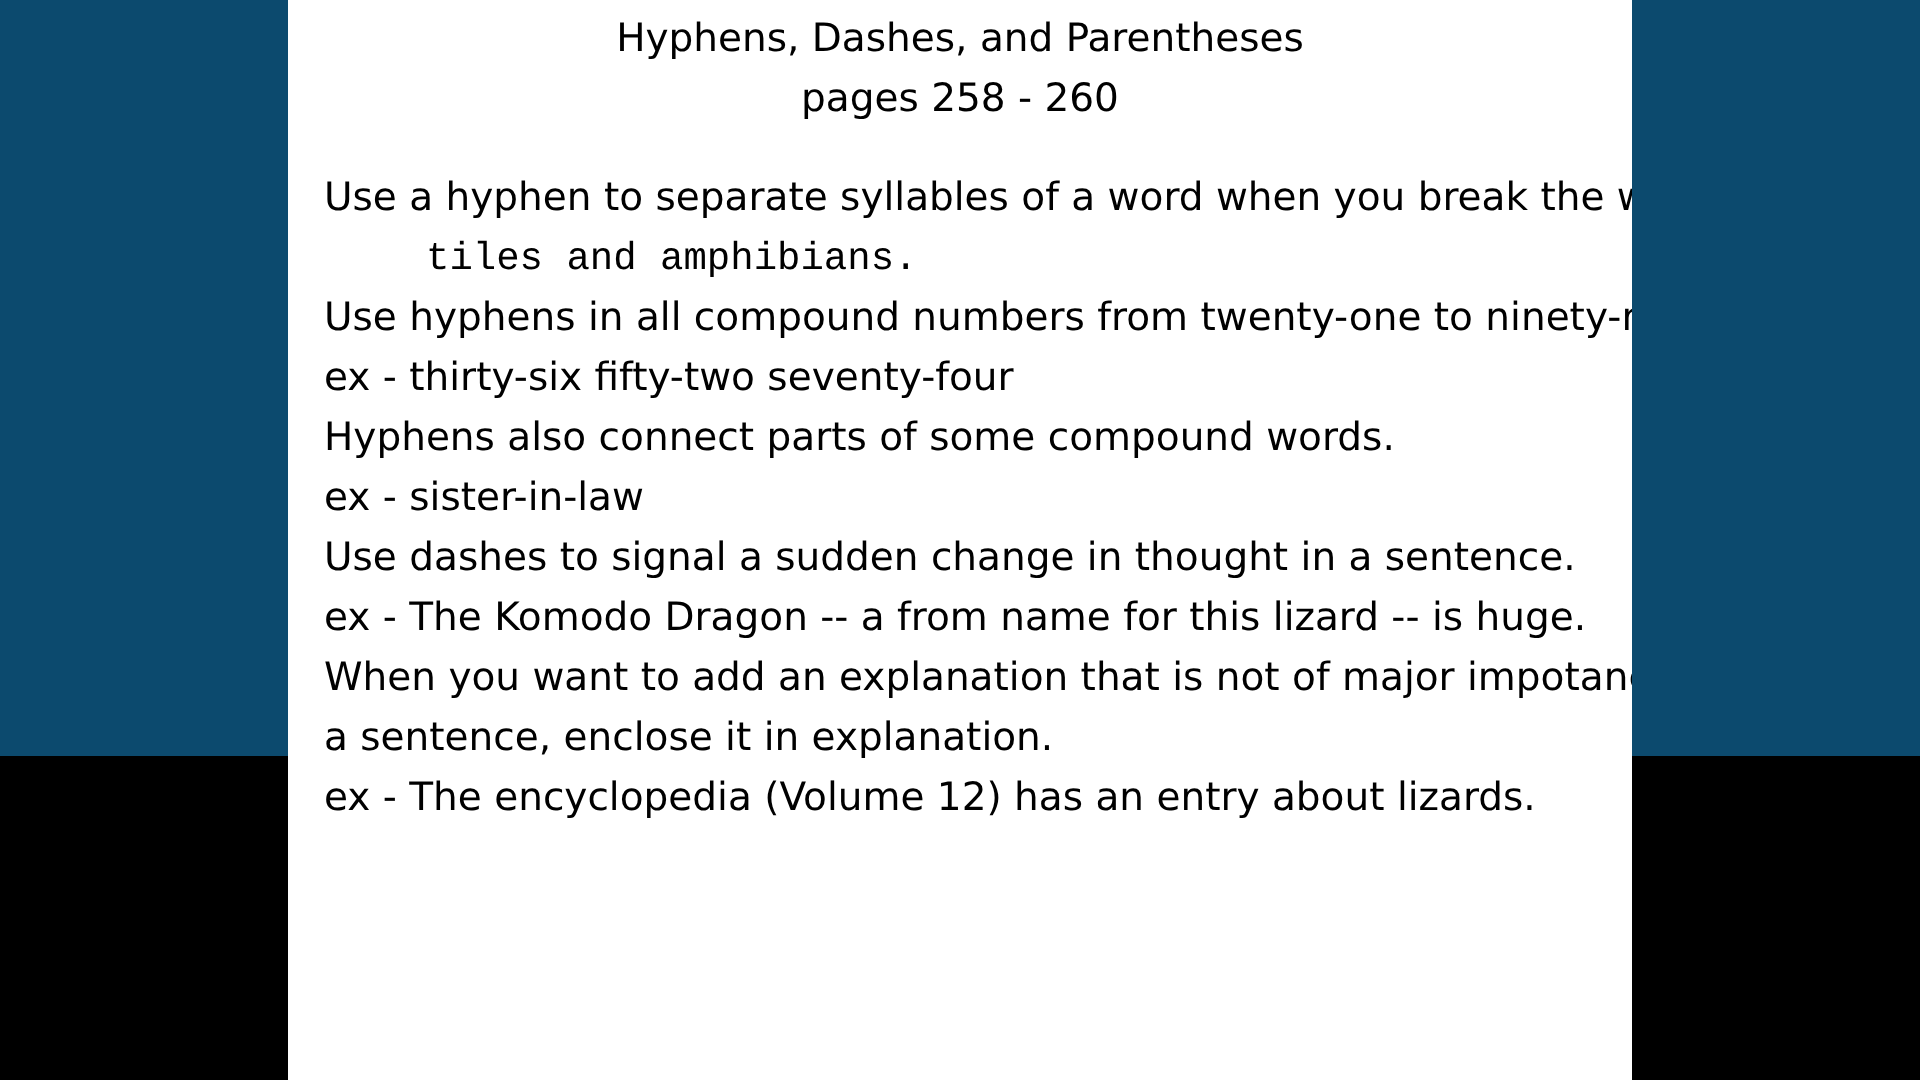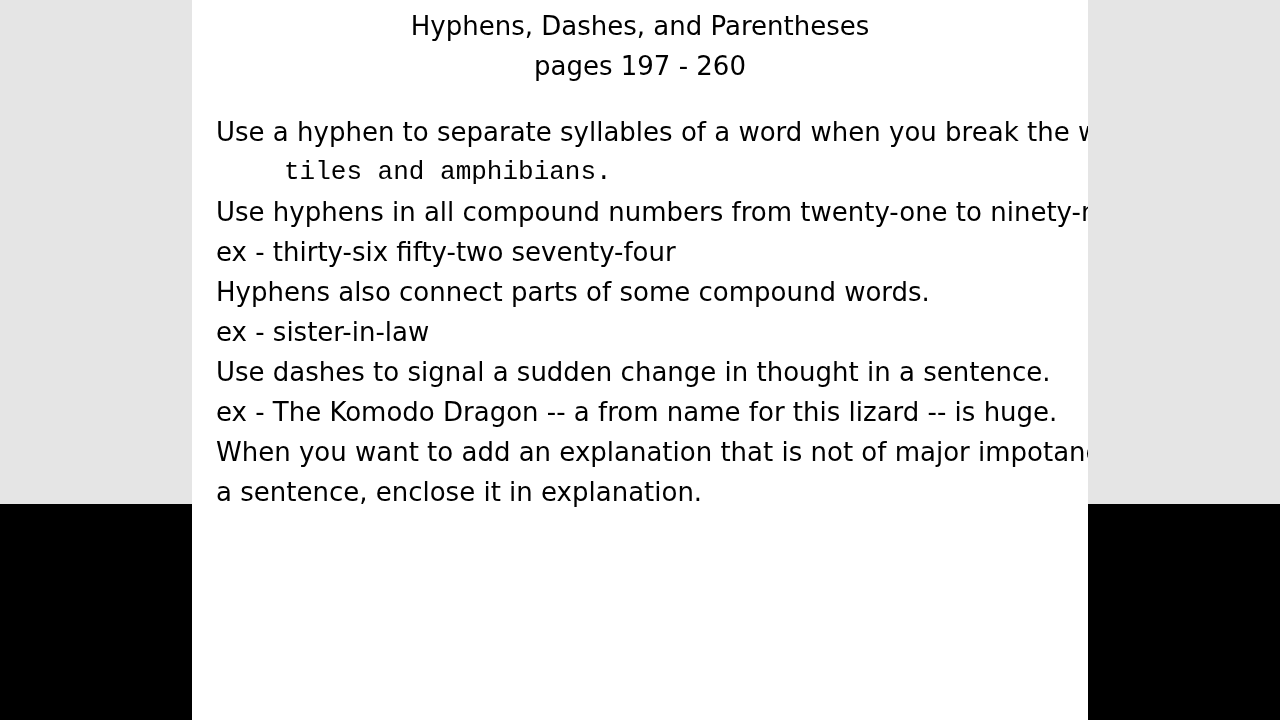--- a/index.html
+++ b/index.html
@@ -10,21 +10,21 @@
   body {
     width: 1280px;
     height: 720px;
     overflow: hidden;
     font-family: "DejaVu Sans", sans-serif;
   }
   #stage {
     position: relative;
     width: 1280px;
     height: 504px;
-    background: #e5e5e5;
+    background: #0c4a6e;
   }
   
   #page {
     position: absolute;
     left: 192px;
     top: 0;
     width: 896px;
     height: 720px;
     background: #ffffff;
     overflow: hidden;
@@ -56,30 +56,31 @@
   }
 </style>
 </head>
 <body>
 
 <div id="stage">
   <div id="page">
 
     <div id="title-block">
       <div class="title-line">Hyphens, Dashes, and Parentheses</div>
-      <div class="title-line">pages 197 - 260</div>
+      <div class="title-line">pages 258 - 260</div>
     </div>
 
     <div id="body-block">
       <div class="body-line">Use a hyphen to separate syllables of a word when you break the word</div>
       <div class="body-line indent-1">tiles and amphibians.</div>
       <div class="body-line">Use hyphens in all compound numbers from twenty-one to ninety-nine.</div>
       <div class="body-line">ex - thirty-six  fifty-two  seventy-four</div>
       <div class="body-line">Hyphens also connect parts of some compound words.</div>
       <div class="body-line">ex - sister-in-law</div>
       <div class="body-line">Use dashes to signal a sudden change in thought in a sentence.</div>
       <div class="body-line">ex - The Komodo Dragon -- a from name for this lizard -- is huge.</div>
       <div class="body-line">When you want to add an explanation that is not of major impotance in</div>
       <div class="body-line">a sentence, enclose it in explanation.</div>
+      <div class="body-line">ex - The encyclopedia (Volume 12) has an entry about lizards.</div>
     </div>
 
   </div>
 </div>
 
 </body></html>

